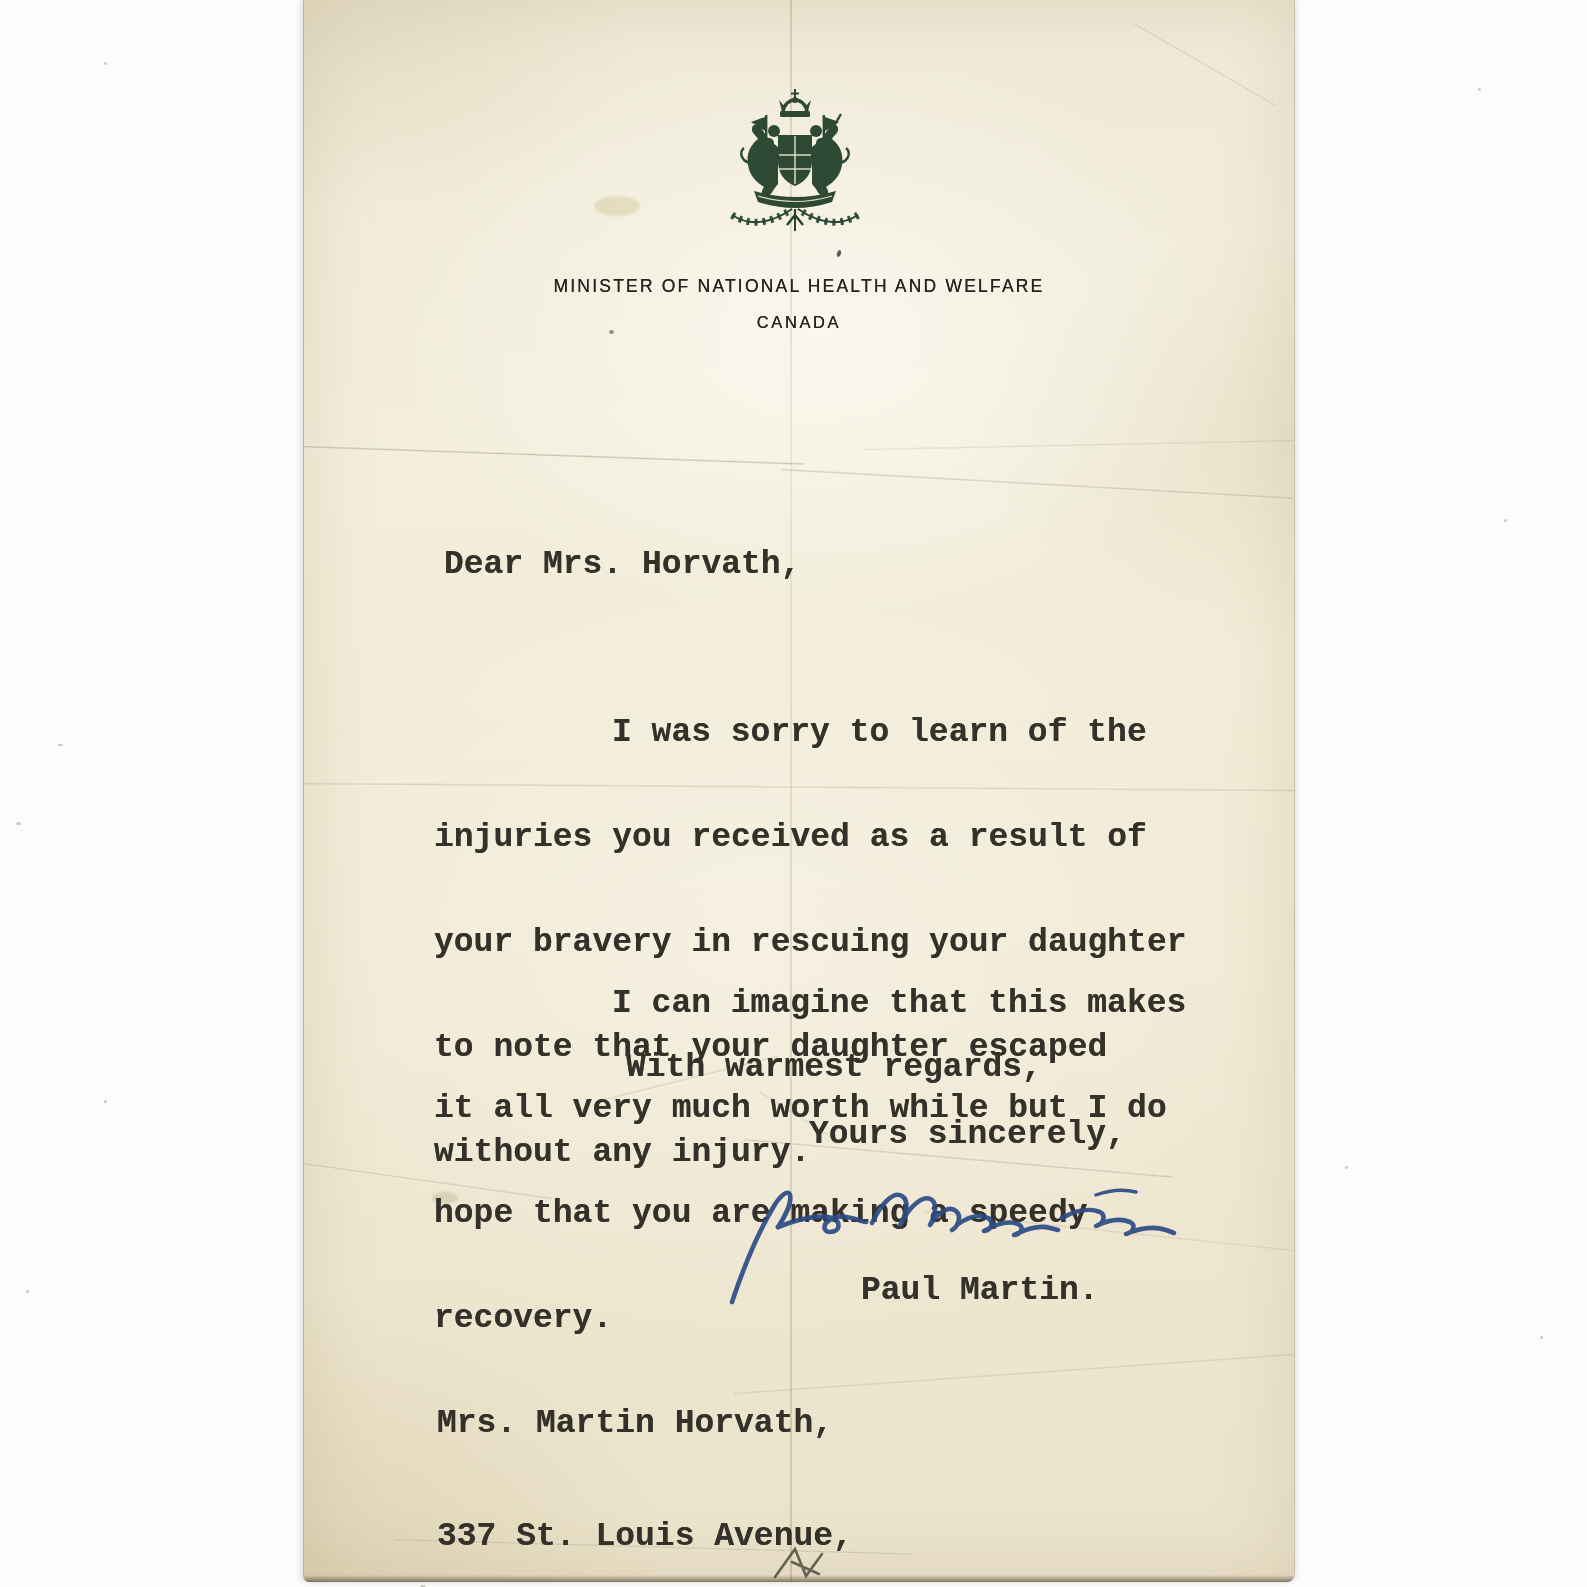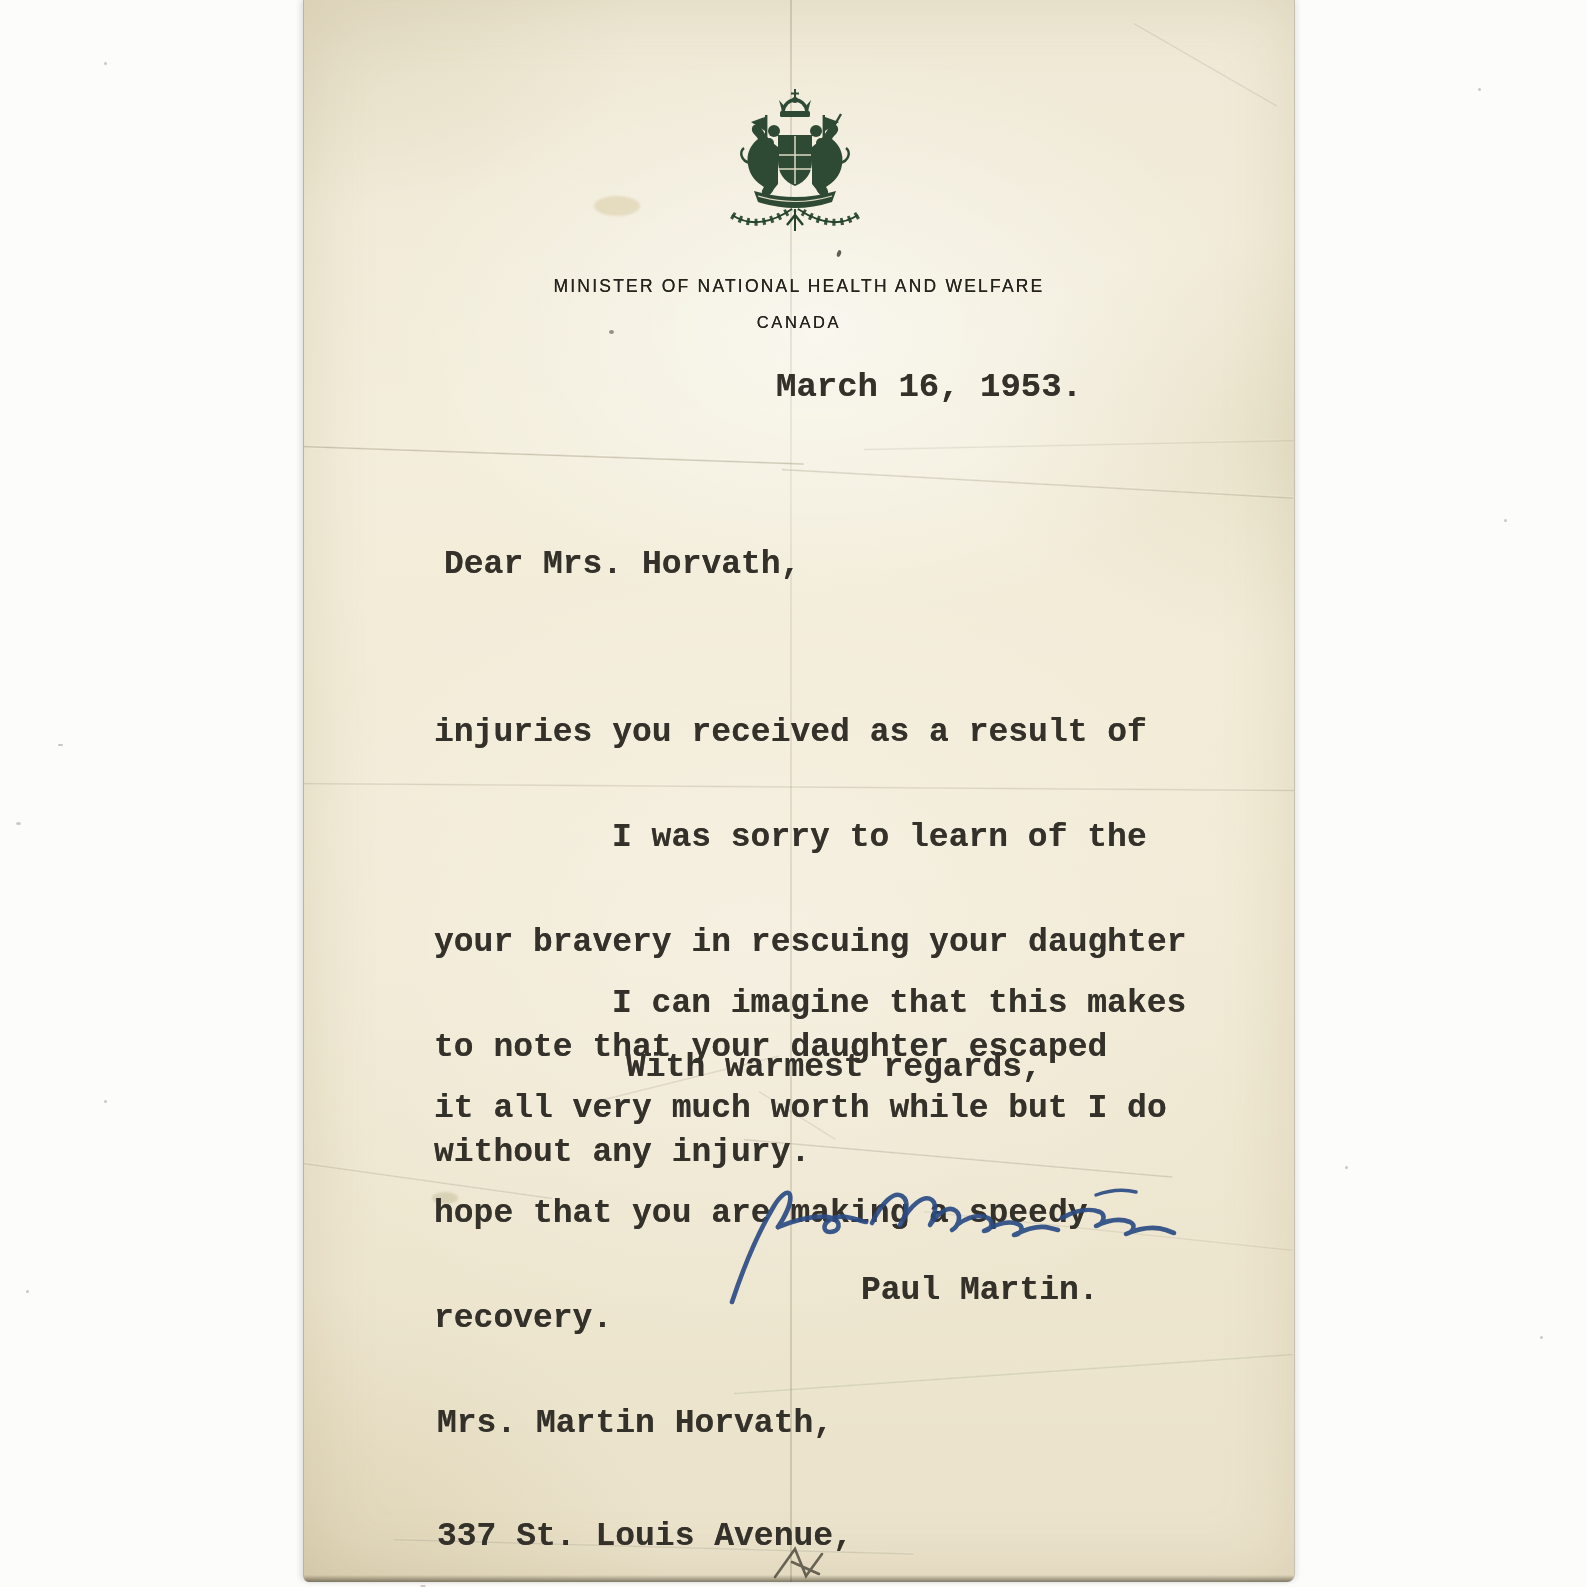--- a/index.html
+++ b/index.html
@@ -152,40 +152,40 @@
         <path d="M4 126 Q30 143 64 120" stroke-width="7" stroke-dasharray="3 5" opacity=".9"></path>
         <path d="M130 126 Q104 143 70 120" stroke-width="7" stroke-dasharray="3 5" opacity=".9"></path>
         <path d="M67 120 V142" stroke-width="2"></path>
         <path d="M67 126 L59 136 M67 126 L75 136" stroke-width="2.4"></path>
       </g>
     </svg>
 
     <div class="ministry">MINISTER OF NATIONAL HEALTH AND WELFARE</div>
     <div class="country">CANADA</div>
 
-    <div class="tw date">March 16, 1953.</div>
 
     <div class="tw salutation">Dear Mrs. Horvath,</div>
 
     <div class="tw para p1">
+      <div class="line indent">I was sorry to learn of the</div>
       <div class="line">injuries you received as a result of</div>
-      <div class="line indent">I was sorry to learn of the</div>
       <div class="line">your bravery in rescuing your daughter</div>
       <div class="line">to note that your daughter escaped</div>
       <div class="line">without any injury.</div>
     </div>
 
     <div class="tw para p2">
       <div class="line indent">I can imagine that this makes</div>
       <div class="line">it all very much worth while but I do</div>
       <div class="line">hope that you are making a speedy</div>
       <div class="line">recovery.</div>
     </div>
 
     <div class="tw regards">With warmest regards,</div>
+    <div class="tw sincerely">Yours sincerely,</div>
 
     <svg class="sig" viewBox="0 0 510 132" aria-label="Paul Martin">
       <g fill="none" stroke="#2c4c85" stroke-width="4.6" stroke-linecap="round" stroke-linejoin="round" opacity=".92">
         <path d="M38 124 C46 100 62 58 80 28 C86 18 94 11 96 17 C98 25 90 40 84 49"></path>
         <path d="M84 49 C104 41 124 36 138 40 C148 44 146 54 136 54 C128 54 128 44 140 40 C152 36 162 42 172 44"></path>
         <path d="M178 45 C188 24 200 13 208 18 C216 23 212 38 206 47 C216 27 230 16 238 22 C244 27 240 40 236 47 C246 32 256 28 262 33 C268 38 264 49 258 52"></path>
         <path d="M264 46 C276 38 286 36 294 40 C300 44 298 52 290 53 C302 46 314 42 324 46 C330 49 328 56 320 57 C334 50 346 47 356 50 L364 52"></path>
         <path d="M368 40 C382 32 396 30 406 34 C412 37 410 46 402 48 C414 42 426 40 436 44 C442 47 440 54 432 56 C446 50 460 48 472 52 L480 55"></path>
         <path d="M402 17 C416 12 430 11 442 14" stroke-width="3.4"></path>
       </g>

